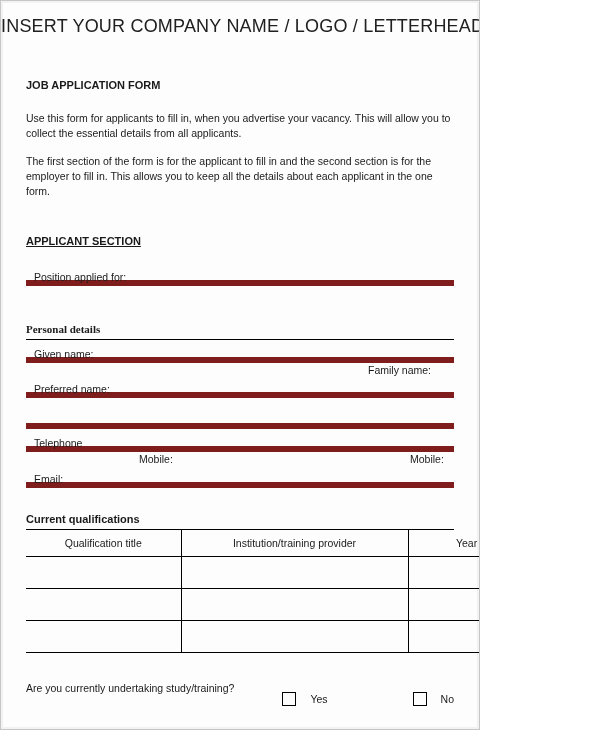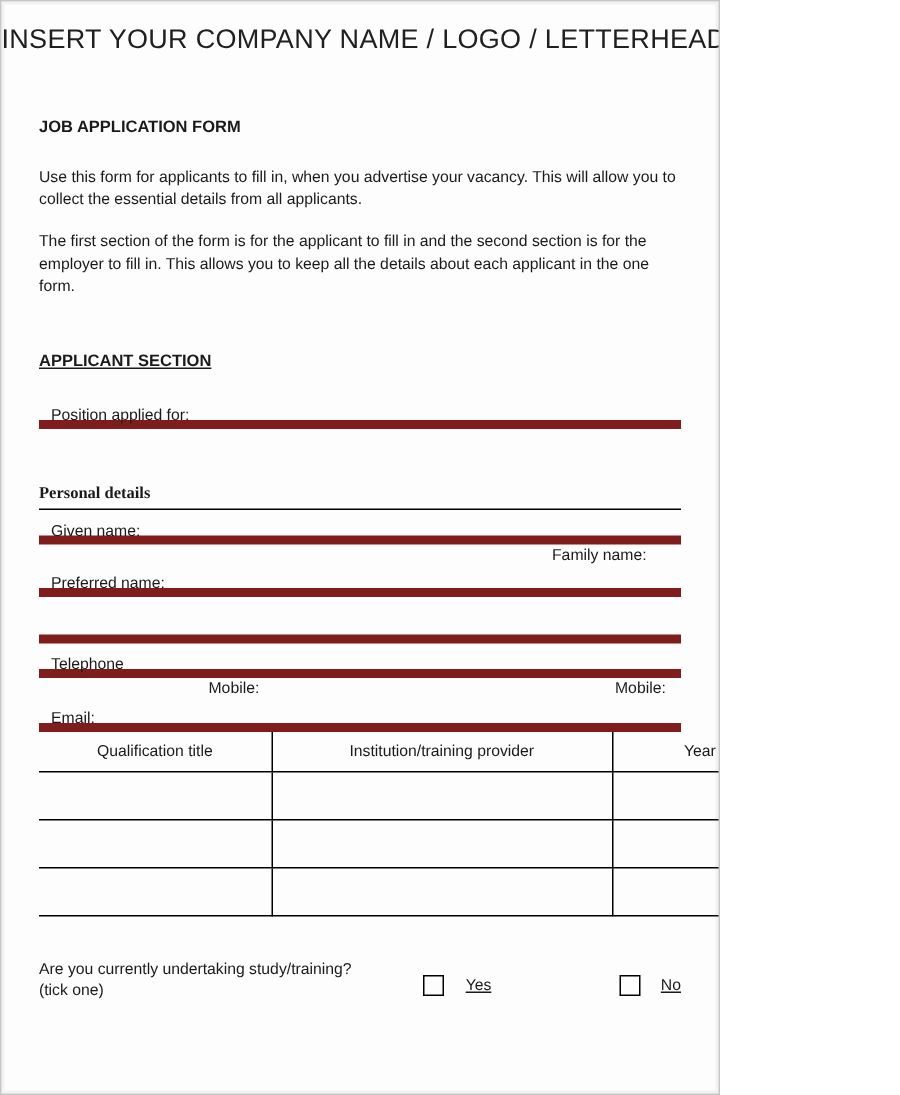--- a/index.html
+++ b/index.html
@@ -105,21 +105,21 @@
     height:14px;
   }
   .checkbox {
     width:12px; height:12px;
     border:1px solid #000;
     display:inline-block;
     background:#fdfdfd;
     margin-left:3px;
   }
   .checkbox.cb-no { margin-left:85px; }
-  .cb-label { margin-left:14px;text-decoration:underline; }
+  .cb-label { margin-left:14px; }
 </style>
 </head>
 <body>
 
 <div class="page">
   <div class="letterhead">INSERT YOUR COMPANY NAME / LOGO / LETTERHEAD</div>
 
   <div class="content">
     <div class="bold-heading intro-heading">JOB APPLICATION FORM</div>
     <div class="para">Use this form for applicants to fill in, when you advertise your vacancy. This will allow you to collect the essential details from all applicants.</div>
@@ -148,20 +148,21 @@
     <div class="field-row row-telephone">
       <span class="lbl">Telephone</span>
       <span class="at" style="left:113px;">Mobile:</span>
       <span class="at" style="left:384px;">Mobile:</span>
     </div>
 
     <div class="field-row row-email">
       <span class="lbl">Email:</span>
     </div>
 
+    <div class="bold-heading ruled-heading qual-heading">Current qualifications</div>
 
     <table class="qual-table">
       <colgroup>
           <col class="c1">
           <col class="c2">
           <col class="c3">
         </colgroup>
       <thead>
         <tr>
           <th>Qualification title</th>
@@ -184,21 +185,20 @@
           <td></td>
           <td></td>
           <td></td>
         </tr>
       </tbody>
     </table>
 
     <div class="question-row">
       <div class="q-text">
         <div>Are you currently undertaking study/training?</div>
-        <div>(tick one)</div>
       </div>
       <div class="cb-group">
         <span class="checkbox"></span>
         <span class="cb-label">Yes</span>
         <span class="checkbox cb-no"></span>
         <span class="cb-label">No</span>
       </div>
     </div>
   </div>
 </div>

